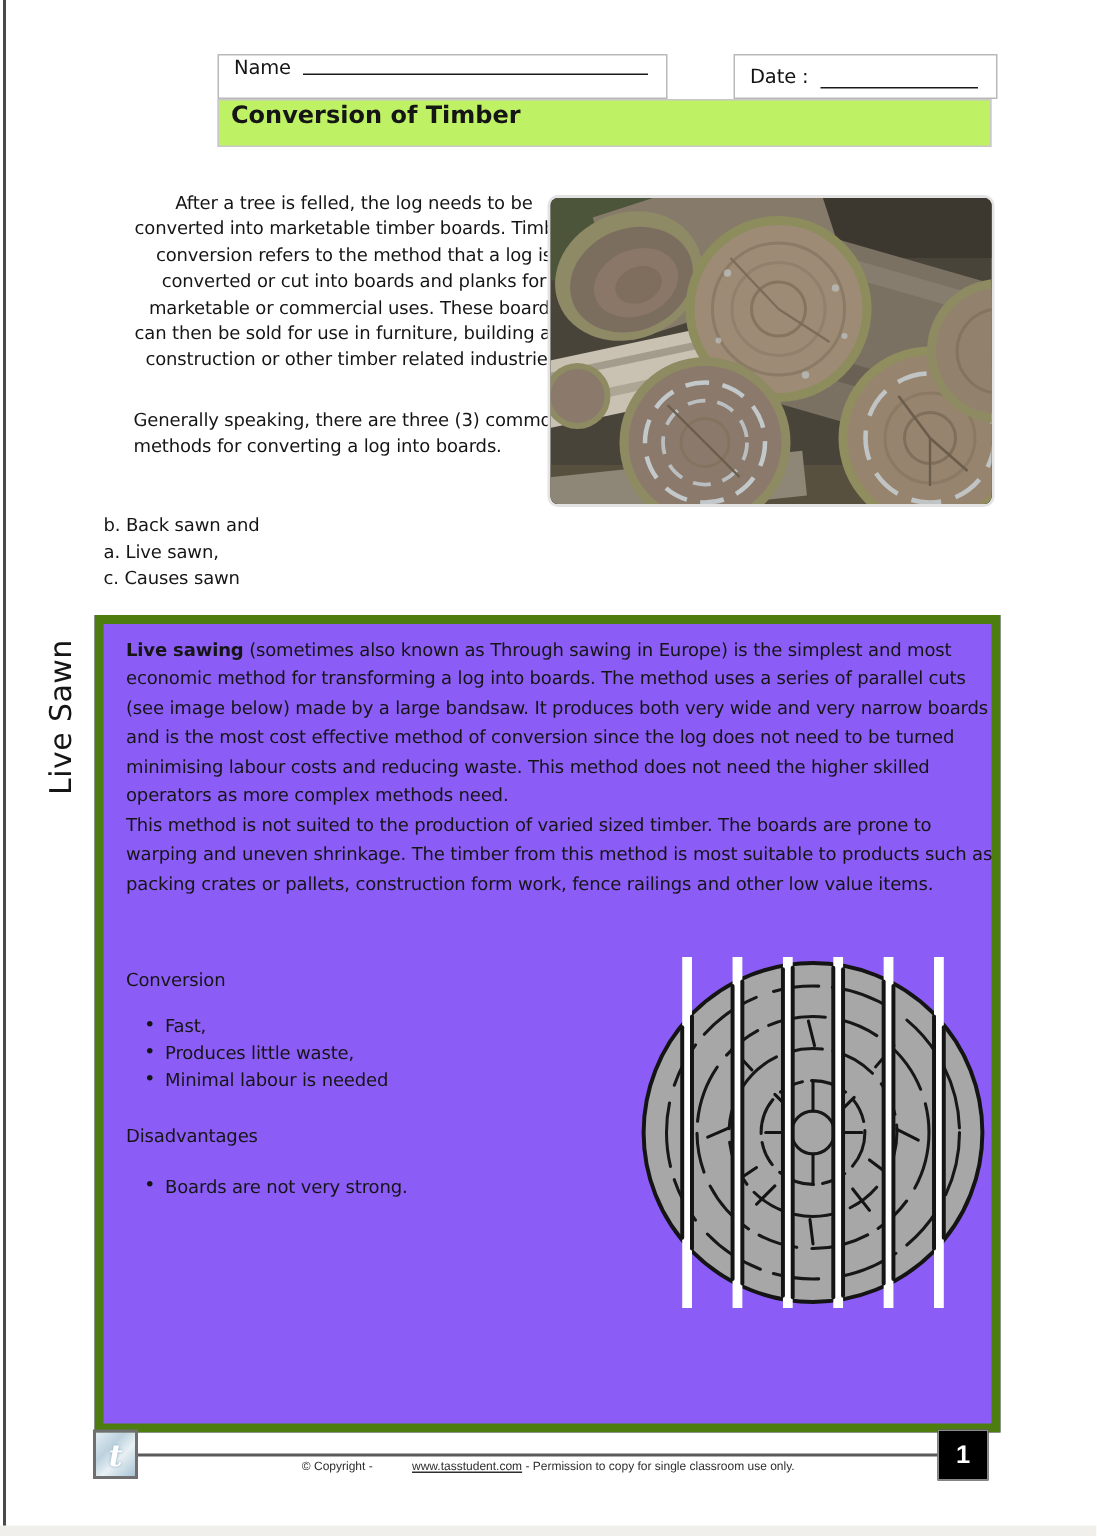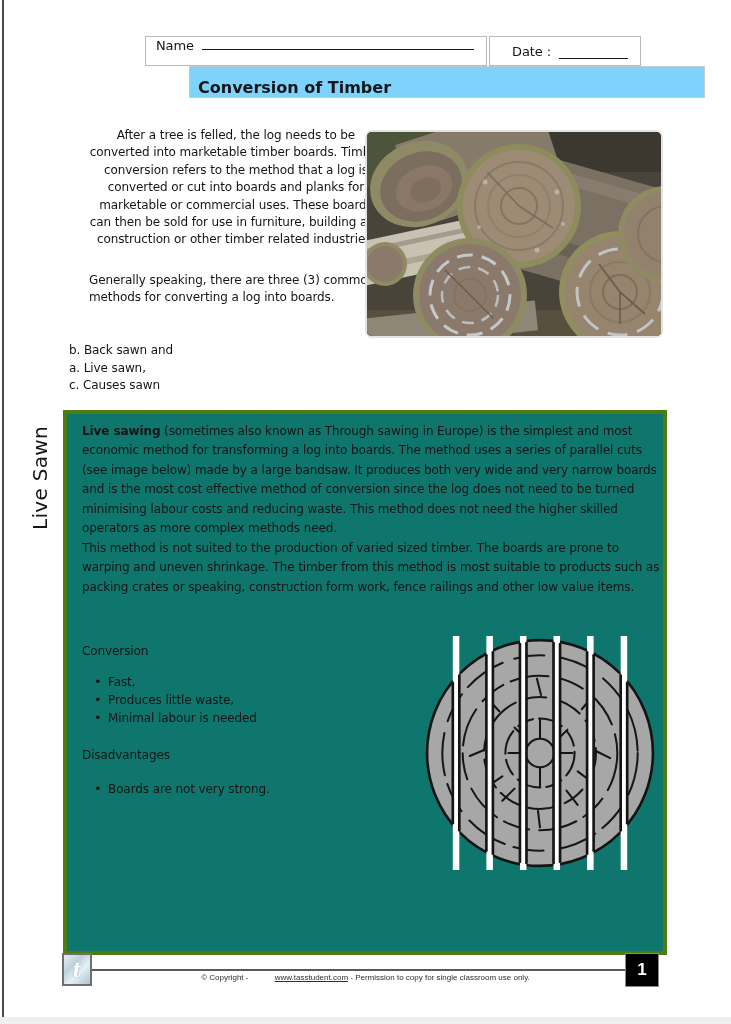--- a/index.html
+++ b/index.html
@@ -13,40 +13,40 @@
     color:#151515;
     overflow:hidden;
   }
   .abs { position:absolute; }
 
   
   .scan-edge-left { left:2px; top:0; width:2px; height:1024px; background:#4a4a4a; }
   .scan-band-bottom { left:0; top:1017px; width:731px; height:7px; background:#f0efeb; }
 
   
-  .name-box  { left:145px; top:36px; width:342px; height:30px; border:1px solid #b9b9b9; background:#fff;
+  .name-box  { left:145px; top:36px; width:300px; height:30px; border:1px solid #b9b9b9; background:#fff;
                display:flex; align-items:center; padding:0 12px 12px 10px; gap:8px; font-size:13px; }
-  .date-box  { left:489px; top:36px; width:152px; height:30px; border:1px solid #b9b9b9; background:#fff;
-               display:flex; align-items:center; padding:0 12px 0 22px; gap:8px; font-size:13px; }
+  .date-box  { left:489px; top:36px; width:176px; height:30px; border:1px solid #b9b9b9; background:#fff;
+               display:flex; align-items:center; padding:0 12px 0 10px; gap:8px; font-size:13px; }
   .blank-line { flex:1; border-bottom:1.6px solid #1a1a1a; height:58%; }
-  .title-box { left:145px; top:66px; width:516px; height:32px; background:#7dd3fc; border:1px solid #c8c8c8;
-               display:flex; align-items:flex-end; padding-left:8px; font-size:16px; font-weight:bold; letter-spacing:0;margin-left:44px; }
+  .title-box { left:145px; top:66px; width:516px; height:32px; background:#bef264; border:1px solid #c8c8c8;
+               display:flex; align-items:flex-start; padding-left:8px; font-size:16px; font-weight:bold; letter-spacing:0; }
 
   
   .intro-para1 { left:87px; top:127px; width:298px; line-height:17.4px;text-align:center; }
   .intro-para2 { left:69px; top:272px; width:302px; line-height:17.4px;margin-left:20px; }
   .methods-list { left:69px; top:342px; width:302px; line-height:17.6px; }
 
   
   .photo-frame { left:365px; top:130px; width:298px; height:208px; border-radius:7px; overflow:hidden;
                  border:2px solid #e3e3e3; background:#4a453b; }
   .photo-frame svg { display:block; }
 
   
-  .section-box { left:63px; top:410px; width:604px; height:545px; border:4px solid #4d7c0f; background:#0f766e; }
+  .section-box { left:63px; top:410px; width:604px; height:545px; border:6px solid #4d7c0f; background:#8b5cf6; }
   .side-label  { left:28px; top:412px; height:132px; writing-mode:vertical-rl; transform:rotate(180deg);
                  font-size:20px; letter-spacing:0.3px; text-align:center; }
   .sec-para1 { left:15px; top:8px;   width:580px; line-height:19.4px; }
   .sec-para2 { left:15px; top:125px; width:580px; line-height:19.4px; }
   .adv-head  { left:15px; top:230px; }
   .adv-list  { left:26px; top:260px; width:330px; line-height:17.6px; }
   .dis-head  { left:15px; top:334px; }
   .dis-list  { left:26px; top:367px; width:322px; line-height:17.2px; }
   .bullet-item { position:relative; padding-left:15px; margin-bottom:0.5px; }
   .bullet-item::before { content:"•"; position:absolute; left:1px; top:-1px; font-size:13px; }
@@ -173,21 +173,21 @@
       <circle cx="18" cy="132" r="18" fill="#8b7a6b"></circle>
     </g>
   </svg>
 </div>
 
 <div class="abs side-label">Live Sawn</div>
 <div class="abs section-box">
   <div class="abs sec-para1">
     <span class="bold">Live sawing</span><span> (sometimes also known as Through sawing in Europe) is the simplest and most economic method for transforming a log into boards. The method uses a series of parallel cuts (see image below) made by a large bandsaw.  It produces both very wide and very narrow boards and is the most cost effective method of conversion since the log does not need to be turned minimising labour costs and reducing waste. This method does not need the higher skilled operators as more complex methods need.</span>
   </div>
-  <div class="abs sec-para2">This method is not suited to the production of varied sized timber. The boards are prone to warping and uneven shrinkage. The timber from this method is most suitable to products such as packing crates or speaking, construction form work, fence railings and other low value items.</div>
+  <div class="abs sec-para2">This method is not suited to the production of varied sized timber. The boards are prone to warping and uneven shrinkage. The timber from this method is most suitable to products such as packing crates or pallets, construction form work, fence railings and other low value items.</div>
 
   <div class="abs adv-head">Conversion</div>
   <div class="abs adv-list">
     <div class="bullet-item">Fast,</div>
     <div class="bullet-item">Produces little waste,</div>
     <div class="bullet-item">Minimal labour is needed</div>
   </div>
 
   <div class="abs dis-head">Disadvantages</div>
   <div class="abs dis-list">

